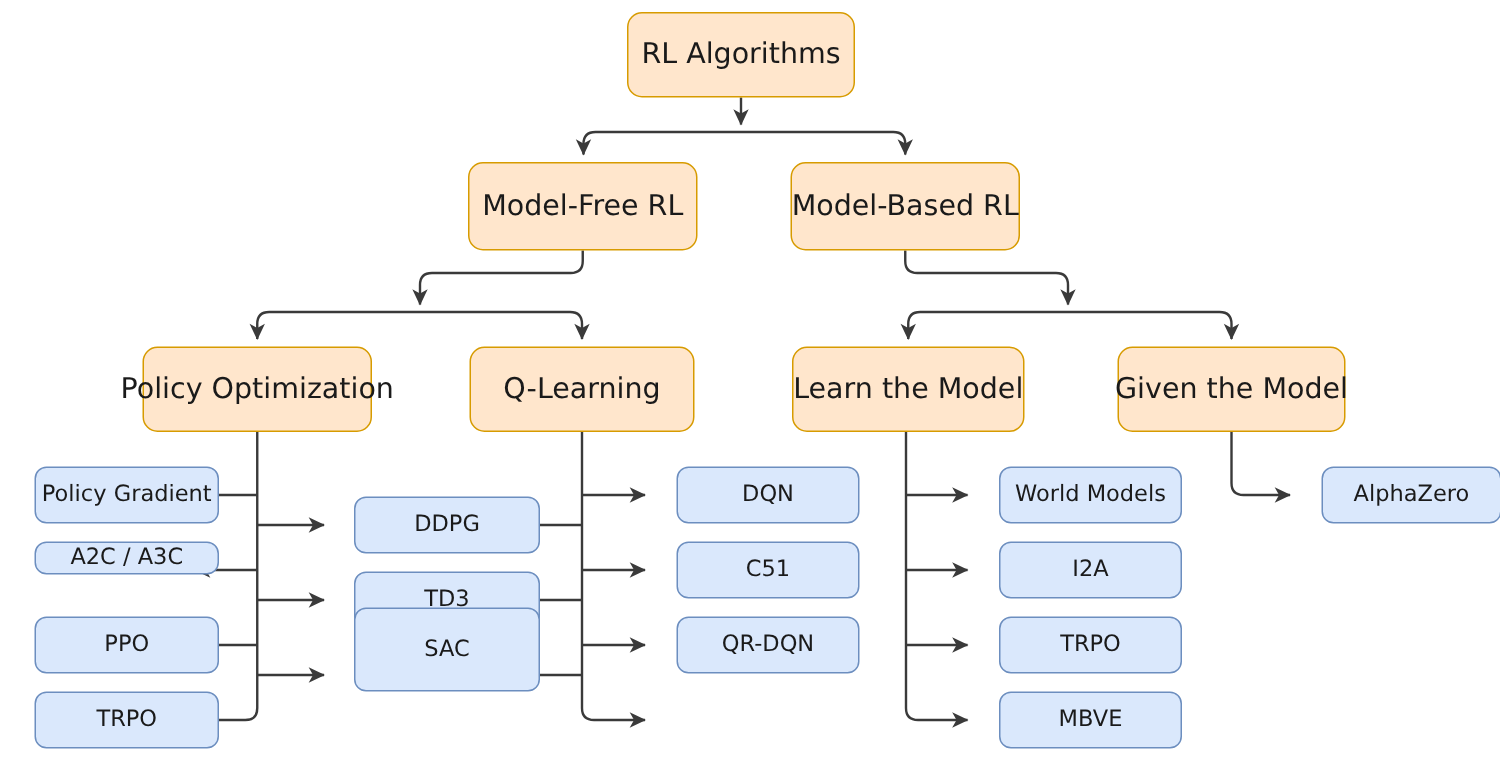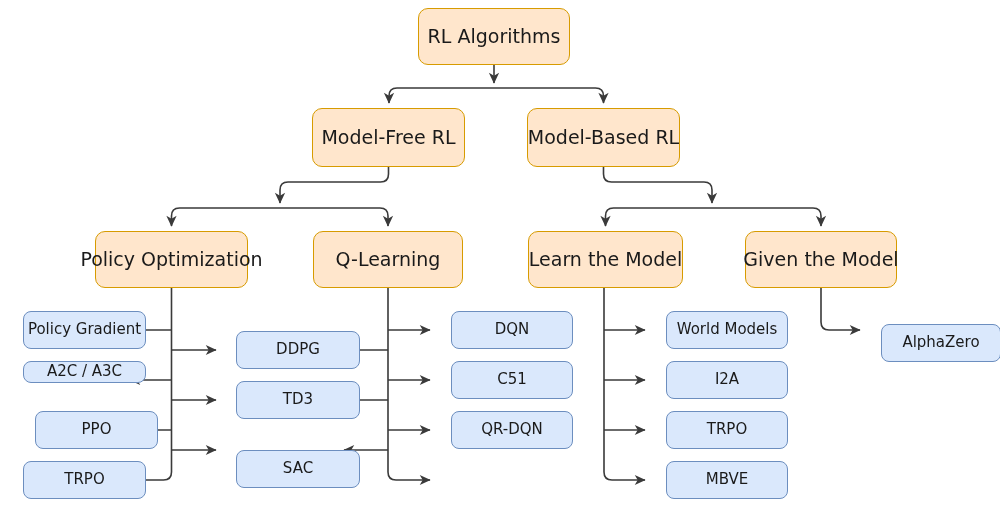--- a/index.html
+++ b/index.html
@@ -77,31 +77,31 @@
   <div class="node cat" style="left:418px;top:8px;width:152px;height:57px;">RL Algorithms</div>
   <div class="node cat" style="left:312px;top:108px;width:153px;height:59px;">Model-Free RL</div>
   <div class="node cat" style="left:527px;top:108px;width:153px;height:59px;">Model-Based RL</div>
   <div class="node cat" style="left:95px;top:231px;width:153px;height:57px;">Policy Optimization</div>
   <div class="node cat" style="left:313px;top:231px;width:150px;height:57px;">Q-Learning</div>
   <div class="node cat" style="left:528px;top:231px;width:155px;height:57px;">Learn the Model</div>
   <div class="node cat" style="left:745px;top:231px;width:152px;height:57px;">Given the Model</div>
 
   <div class="node leaf" style="left:5px;top:311px;width:123px;height:38px;">Policy Gradient</div>
   <div class="node leaf" style="left:5px;top:361px;width:123px;height:22px;">A2C / A3C</div>
-  <div class="node leaf" style="left:17px;top:411px;width:123px;height:38px;">PPO</div>
+  <div class="node leaf" style="left:5px;top:411px;width:123px;height:38px;">PPO</div>
   <div class="node leaf" style="left:5px;top:461px;width:123px;height:38px;">TRPO</div>
 
   <div class="node leaf" style="left:218px;top:331px;width:124px;height:38px;">DDPG</div>
   <div class="node leaf" style="left:218px;top:381px;width:124px;height:38px;">TD3</div>
-  <div class="node leaf" style="left:218px;top:450px;width:124px;height:38px;">SAC</div>
+  <div class="node leaf" style="left:218px;top:405px;width:124px;height:56px;">SAC</div>
 
   <div class="node leaf" style="left:433px;top:311px;width:122px;height:38px;">DQN</div>
   <div class="node leaf" style="left:433px;top:361px;width:122px;height:38px;">C51</div>
   <div class="node leaf" style="left:433px;top:411px;width:122px;height:38px;">QR-DQN</div>
 
   <div class="node leaf" style="left:648px;top:311px;width:122px;height:38px;">World Models</div>
   <div class="node leaf" style="left:648px;top:361px;width:122px;height:38px;">I2A</div>
   <div class="node leaf" style="left:648px;top:411px;width:122px;height:38px;">TRPO</div>
   <div class="node leaf" style="left:648px;top:461px;width:122px;height:38px;">MBVE</div>
 
-  <div class="node leaf" style="left:863px;top:324px;width:120px;height:38px;">AlphaZero</div>
+  <div class="node leaf" style="left:863px;top:311px;width:120px;height:38px;">AlphaZero</div>
 
 </div>
 
 </body></html>

